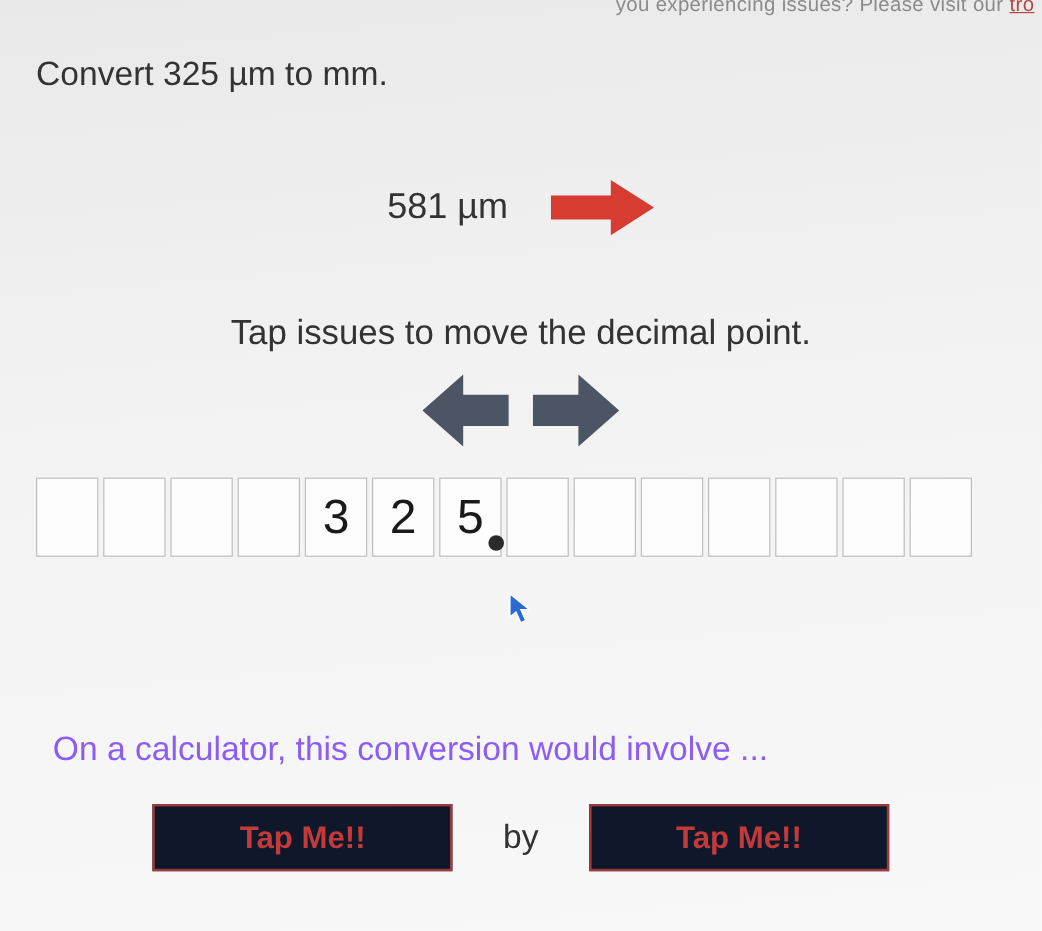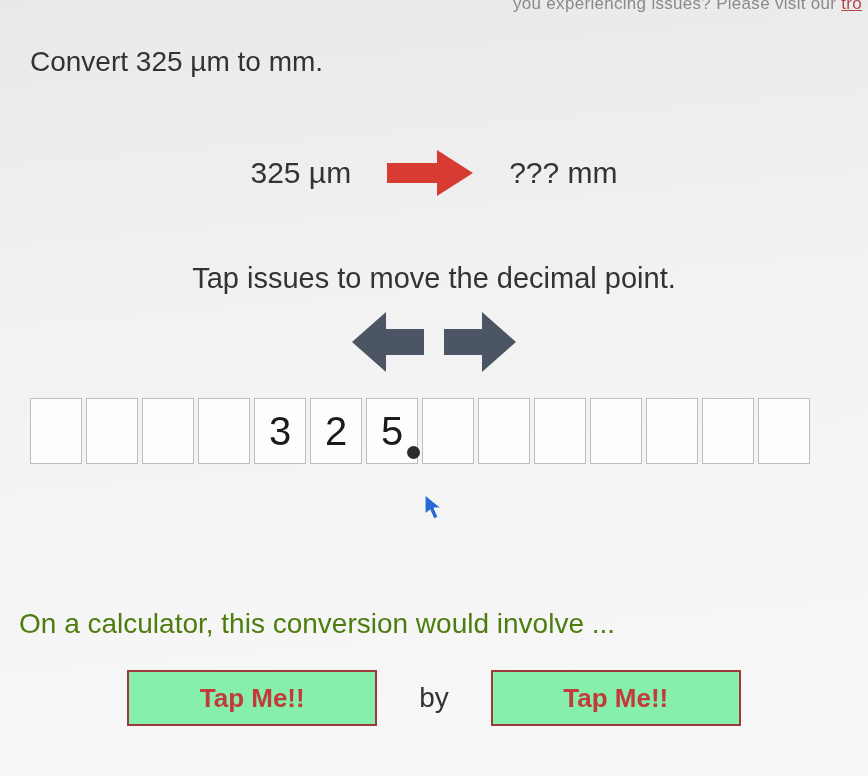--- a/index.html
+++ b/index.html
@@ -100,39 +100,39 @@
       z-index: 2;
     }
     .cursor {
       position: absolute;
       top: 494px;
       left: 424px;
     }
     .calc-text {
       position: absolute;
       top: 608px;
-      left: 19px;
+      left: 44px;
       font-size: 28px;
-      color: #4d7c0f;
+      color: #8b5cf6;
     }
     .calc-row {
       position: absolute;
       top: 670px;
       left: 0;
       width: 100%;
       display: flex;
       align-items: center;
       justify-content: center;
       gap: 42px;
     }
     .tap-btn {
       width: 250px;
       height: 56px;
       border: 2px solid #9d3a3a;
-      background: #86efac;
+      background: #0f172a;
       color: #c23a3a;
       font-size: 26px;
       font-weight: 700;
       cursor: pointer;
       font-family: inherit;
     }
     .by-text {
       font-size: 28px;
       color: #333;
     }
@@ -140,27 +140,26 @@
 </head>
 <body>
 
 <div class="banner">
   <span>you experiencing issues? Please visit our </span><span class="link">tro</span>
 </div>
 
 <div class="question">Convert 325 µm to mm.</div>
 
 <div class="conv-row">
-  <span class="conv-from">325 µm</span>
+  <span class="conv-from">581 µm</span>
   <span class="red-arrow-wrap">
     <svg width="86" height="46" viewBox="0 0 86 46">
       <polygon points="0,13 50,13 50,0 86,23 50,46 50,33 0,33" fill="#d73b32"></polygon>
     </svg>
   </span>
-  <span class="conv-to">??? mm</span>
 </div>
 
 <div class="instruction">Tap issues to move the decimal point.</div>
 
 <div class="arrow-controls">
   <button class="arrow-btn">
     <span>
       <svg width="72" height="60" viewBox="0 0 72 60">
         <polygon points="72,17 34,17 34,0 0,30 34,60 34,43 72,43" fill="#4b5563"></polygon>
       </svg>

